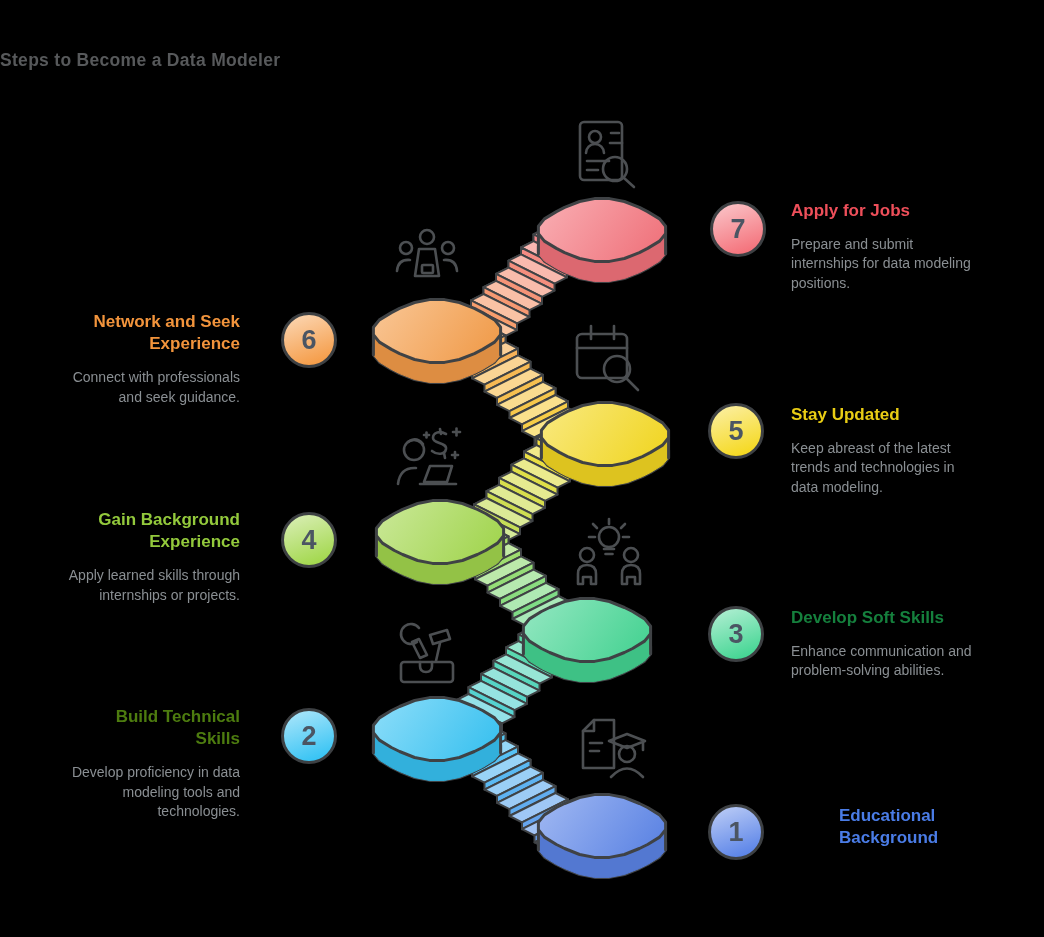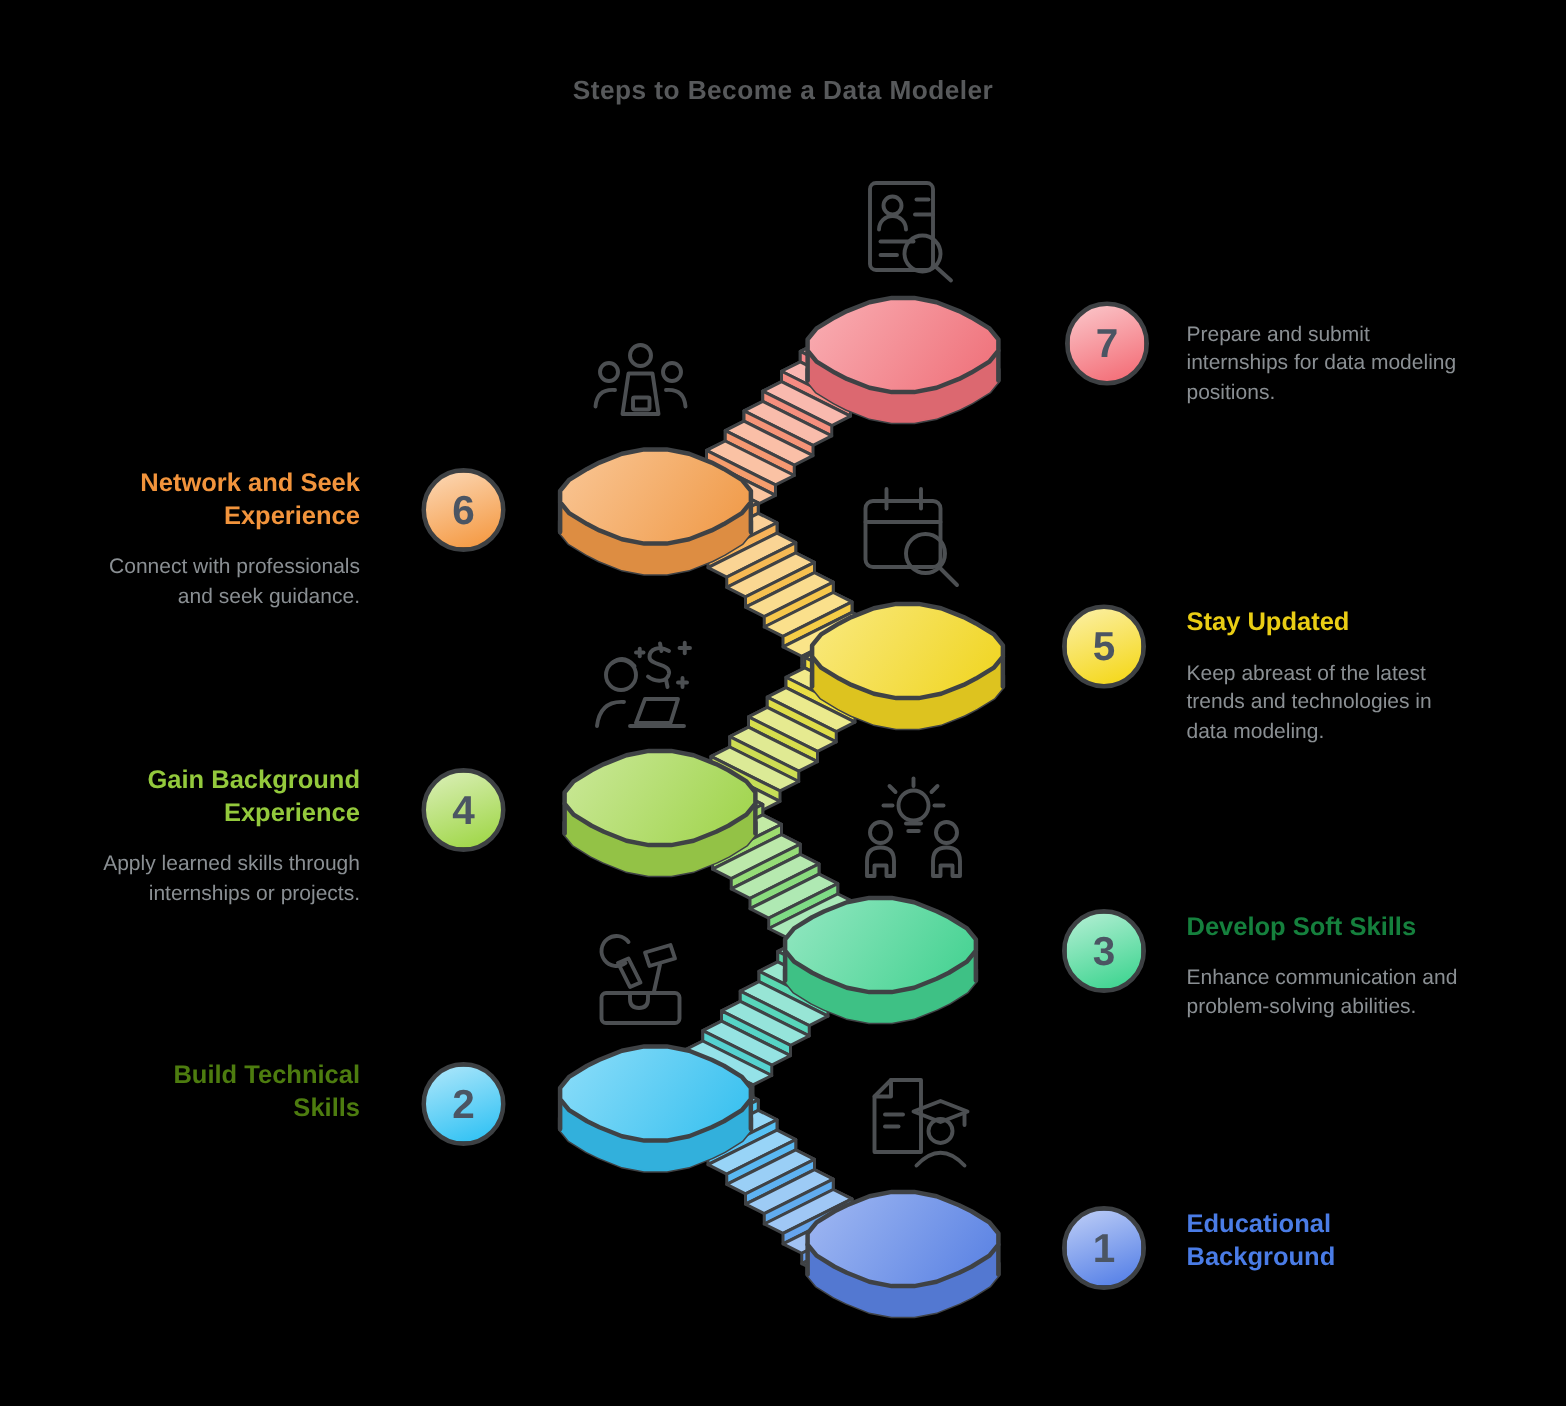--- a/index.html
+++ b/index.html
@@ -7,21 +7,21 @@
     width:1044px;height:937px;position:relative;overflow:hidden;
     background:#000;
     font-family:"Liberation Sans","DejaVu Sans",sans-serif;
   }
   #scene{position:absolute;left:0;top:0;z-index:1;}
   .icon{position:absolute;z-index:2;}
   .icon path,.icon circle,.icon rect,.icon line{
     fill:none;stroke:#4c4f52;stroke-width:2.6;stroke-linecap:round;stroke-linejoin:round;
   }
   .page-title{
-    position:absolute;left:0;top:50px;width:1044px;text-align:center;
+    position:absolute;left:0;top:50px;width:1044px;
     font-size:17.5px;font-weight:600;color:#57595b;letter-spacing:.3px;z-index:3;
   }
   .badge{
     position:absolute;width:50px;height:50px;border-radius:50%;
     border:3px solid #3d4043;display:flex;align-items:center;justify-content:center;
     font-size:27px;font-weight:bold;color:#4b5563;z-index:4;
   }
   .step-block{position:absolute;z-index:4;}
   .step-block h3{margin:0;font-size:17px;font-weight:bold;line-height:1.3;}
   .step-block p{margin:13px 0 0 0;font-size:14px;line-height:1.38;color:#8a8f93;}
@@ -285,20 +285,21 @@
   <circle cx="57" cy="44" r="8"></circle>
   <path d="M39,31 L57,24 L75,31 L57,38 Z" fill="#000"></path>
   <path d="M73,32 v8"></path>
   <path d="M41,67 q16,-17 32,0"></path>
 </svg>
 
 <div class="badge" style="left: 710px; top: 201px; background: linear-gradient(160deg, rgb(250, 192, 196) 8%, rgb(244, 115, 124) 88%);">
     <span>7</span>
   </div>
 <div class="step-block right-block" style="top:200px;">
+  <h3 style="color: rgb(238, 79, 90);">Apply for Jobs</h3>
   <p>Prepare and submit internships for data modeling positions.</p>
 </div>
 
 <div class="badge" style="left: 281px; top: 312px; background: linear-gradient(160deg, rgb(251, 211, 173) 8%, rgb(245, 157, 73) 88%);">
     <span>6</span>
   </div>
 <div class="step-block left-block" style="top:311px;">
   <h3 style="color: rgb(242, 148, 60);">Network and Seek Experience</h3>
   <p>Connect with professionals and seek guidance.</p>
 </div>
@@ -325,20 +326,21 @@
 <div class="step-block right-block" style="top:607px;">
   <h3 style="color: #15803d;">Develop Soft Skills</h3>
   <p>Enhance communication and problem-solving abilities.</p>
 </div>
 
 <div class="badge" style="left: 281px; top: 708px; background: linear-gradient(160deg, rgb(165, 228, 250) 8%, rgb(56, 196, 244) 88%);">
     <span>2</span>
   </div>
 <div class="step-block left-block" style="top:706px;">
   <h3 style="color: #4d7c0f;">Build Technical Skills</h3>
+  <p>Develop proficiency in data modeling tools and technologies.</p>
 </div>
 
 <div class="badge" style="left: 708px; top: 804px; background: linear-gradient(160deg, rgb(182, 200, 245) 8%, rgb(92, 133, 232) 88%);">
     <span>1</span>
   </div>
-<div class="step-block right-block" style="top:805px;">
+<div class="step-block right-block" style="top:805px;margin-left:48px;">
   <h3 style="color: rgb(74, 124, 230);">Educational Background</h3>
 </div>
 
 </body></html>

